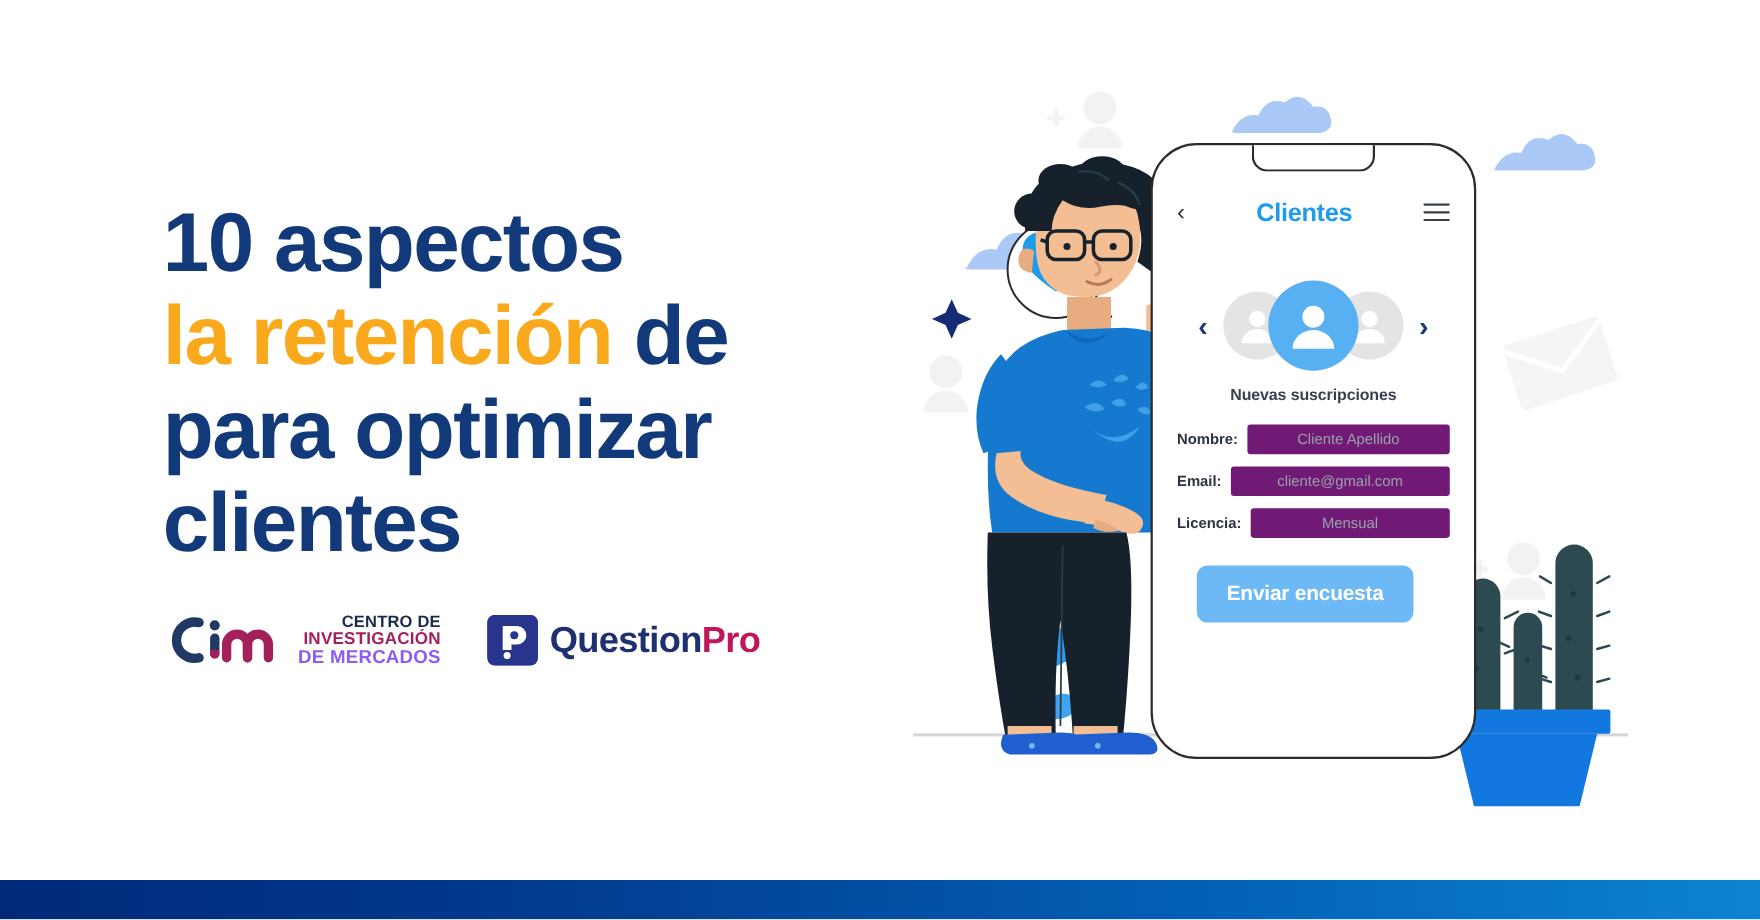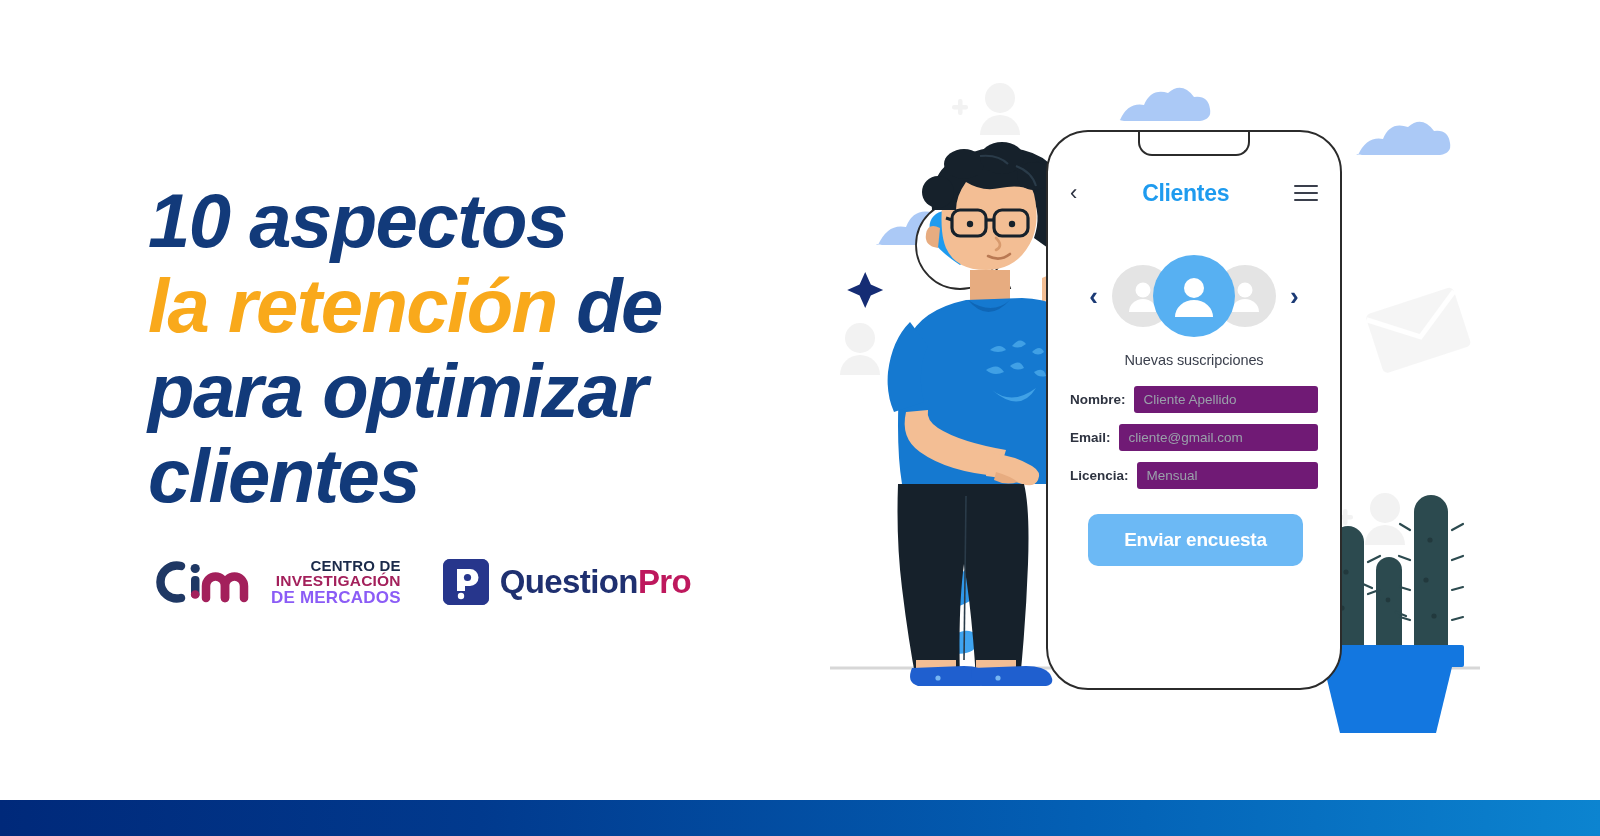--- a/index.html
+++ b/index.html
@@ -12,21 +12,21 @@
   }
   .stage{position:absolute;inset:0;width:1600px;height:836px;overflow:hidden;background:#fff;}
 
   
   .headline{
     position:absolute;left:148px;top:178px;width:700px;
     font-size:76px;line-height:1.12;font-weight:700;
     letter-spacing:-1.5px;
     color:#123A7A;
   }
-  .headline .ln{display:block;white-space:nowrap;font-style:italic;}
+  .headline .ln{display:block;white-space:nowrap;}
   .hl-accent{color:#F9A91B;}
 
   
   .logos{position:absolute;left:150px;top:556px;display:flex;align-items:center;gap:42px;}
 
   .cim-logo{display:flex;align-items:center;gap:9px;}
   .cim-mark{position:relative;width:112px;height:52px;}
   .cim-mark svg{display:block;}
   .cim-words{
     display:flex;flex-direction:column;justify-content:center;
@@ -78,32 +78,32 @@
   .car-faces{display:flex;align-items:center;justify-content:center;position:relative;width:180px;height:92px;}
   .face{position:absolute;border-radius:50%;display:flex;align-items:center;justify-content:center;}
   .face-side{width:62px;height:62px;background:#E4E4E4;}
   .face-side.l{left:8px;top:15px;}
   .face-side.r{right:8px;top:15px;}
   .face-main{width:82px;height:82px;background:#57B0F2;left:50%;transform:translateX(-50%);top:5px;z-index:2;}
   .face svg{display:block;}
 
   .sub-label{
     position:absolute;left:0;right:0;top:220px;text-align:center;
-    font-size:14.5px;font-weight:400;color:#3a3f4c;letter-spacing:-.1px;
-  }
-
-  .form{position:absolute;left:0;right:0;top:254px;padding:0 22px;box-sizing:border-box;}
+    font-size:14.5px;font-weight:700;color:#3a3f4c;letter-spacing:-.1px;
+  }
+
+  .form{position:absolute;left:0;right:0;top:254px;padding:0 22px;box-sizing:border-box;text-align:center;}
   .frow{display:flex;align-items:center;margin-bottom:11px;}
   .flab{font-size:13.5px;font-weight:700;color:#2e3340;white-space:nowrap;margin-right:8px;}
   .fval{
     flex:1;background:#701a75;border-radius:3px;
     font-size:13.5px;color:#9AA0AA;padding:6px 10px;box-sizing:border-box;
   }
   .cta{
-    position:absolute;left:40px;top:382px;width:215px;height:52px;
+    position:absolute;left:40px;top:382px;width:197px;height:52px;
     background:#6CB9F5;border-radius:10px;border:none;cursor:pointer;
     color:#ffffff;font-size:19px;font-weight:700;letter-spacing:-.2px;
     font-family:"Liberation Sans", sans-serif;
   }
 
   
   .bottombar{
     position:absolute;left:0;right:0;bottom:0;height:36px;
     background:linear-gradient(90deg,#00297A 0%,#013A8E 30%,#0360B5 68%,#0C84D0 100%);
   }

